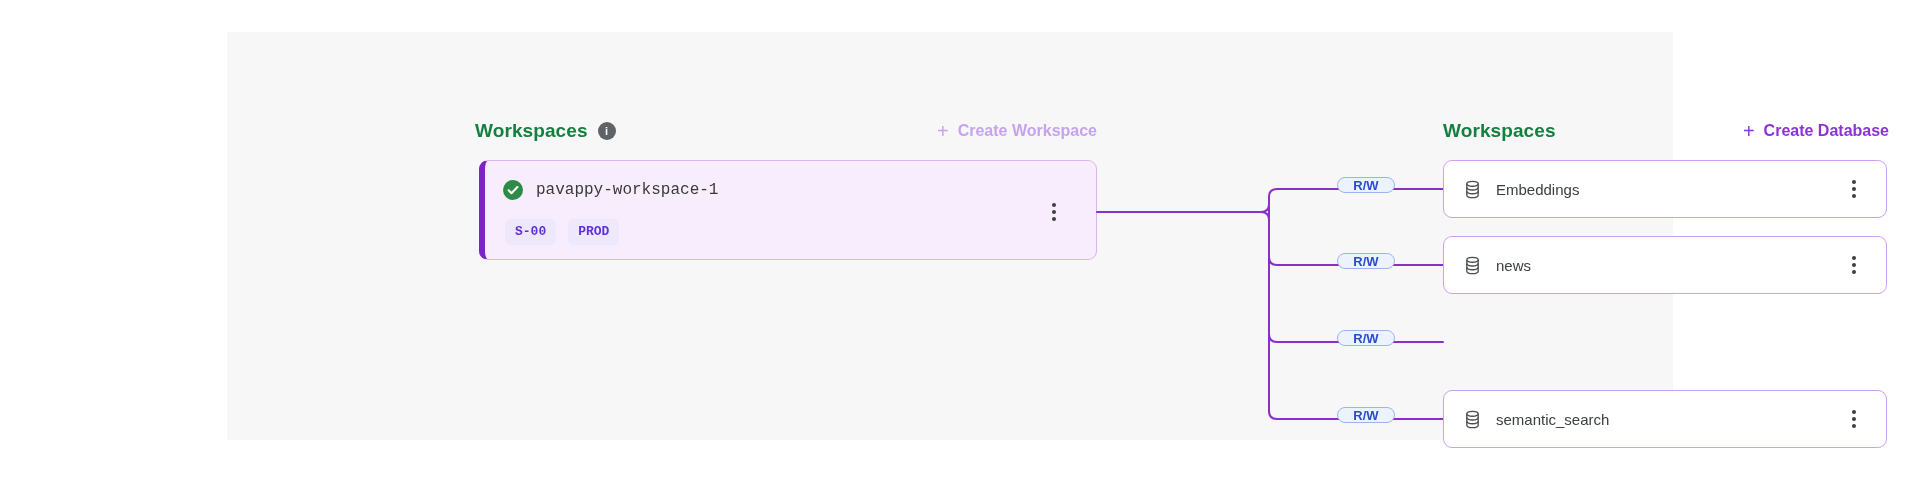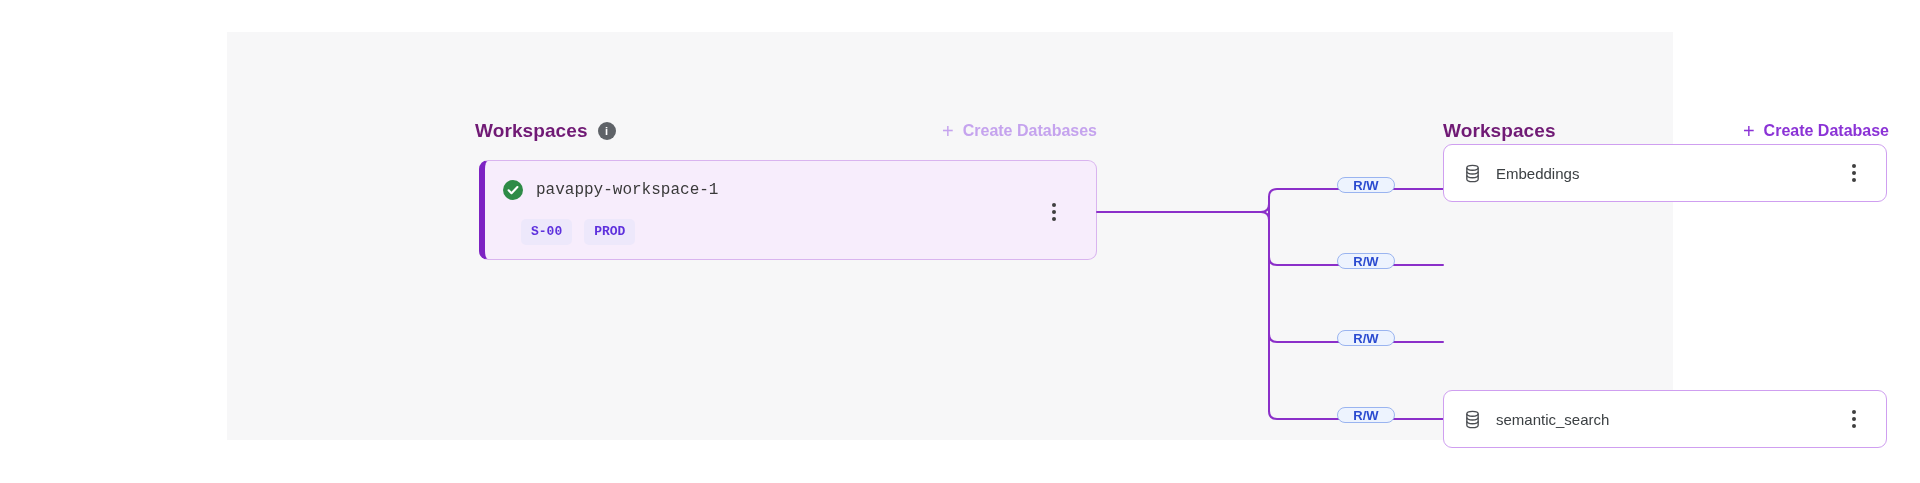--- a/index.html
+++ b/index.html
@@ -6,37 +6,37 @@
   body { margin: 0; background: #ffffff; font-family: "Liberation Sans", sans-serif; }
   .page { position: relative; width: 1920px; height: 483px; background: #ffffff; overflow: hidden; }
 
   .panel { position: absolute; left: 227px; top: 32px; width: 1446px; height: 408px; background: #f7f7f8; }
 
   
   .sec-header { position: absolute; display: flex; align-items: center; justify-content: space-between; height: 30px; }
   .sec-header.ws { left: 248px; top: 84px; width: 622px; }
   .sec-header.db { left: 1216px; top: 84px; width: 446px; }
   .sec-title-wrap { display: flex; align-items: center; gap: 10px; }
-  .sec-title { margin: 0; font-size: 19px; font-weight: 700; color: #701a75; letter-spacing: .1px; }
+  .sec-title { margin: 0; font-size: 19px; font-weight: 700; color: #15803d; letter-spacing: .1px; }
   .info-badge { width: 18px; height: 18px; border-radius: 50%; background: #5f6368; color: #ffffff;
                 font-size: 11px; font-weight: 700; display: inline-flex; align-items: center;
                 justify-content: center; font-style: normal; }
   .create-btn { display: inline-flex; align-items: center; gap: 9px; background: none; border: none;
                 font-family: inherit; font-size: 16px; font-weight: 700; cursor: pointer; padding: 0; }
   .create-btn .plus { font-size: 20px; font-weight: 500; line-height: 1; }
   .create-btn.disabled { color: #c5a3ee; }
   .create-btn.enabled { color: #8b33d6; }
 
   
   .ws-card { position: absolute; left: 252px; top: 128px; width: 618px; height: 100px;
              background: #f7edfc; border: 1px solid #d9b4ef; border-left: 6px solid #7d22c3;
              border-radius: 9px; font-family: Liberation Mono, monospace; }
   .ws-row1 { position: absolute; left: 18px; top: 19px; display: flex; align-items: center; gap: 13px; }
   .ws-name { font-size: 16px; font-weight: 400; color: #3a3a3a; }
-  .ws-badges { position: absolute; left: 36px; top: 58px; display: flex; gap: 12px; }
+  .ws-badges { position: absolute; left: 20px; top: 58px; display: flex; gap: 12px; }
   .ws-badge { background: #ede8fb; color: #5e31dd; font-size: 13px; font-weight: 700;
               padding: 5px 10px; border-radius: 5px; line-height: 1.2; }
   .connect-btn { position: absolute; left: 412px; top: 29px; width: 128px; height: 43px;
                  background: #ffffff; border: 1px solid #ececec; border-radius: 8px;
                  box-shadow: 0 1px 3px rgba(0,0,0,.10); display: flex; align-items: center;
                  justify-content: center; gap: 10px; font-family: inherit; font-size: 15px;
                  font-weight: 700; color: #3a3a3a; cursor: pointer; }
   .kebab-btn { position: absolute; background: none; border: none; cursor: pointer;
                display: flex; align-items: center; justify-content: center; width: 36px; height: 43px; padding: 0; }
   .ws-card .kebab-btn { left: 551px; top: 29px; }
@@ -63,21 +63,21 @@
 <div class="page">
   <div class="panel">
 
     <div class="sec-header ws">
       <div class="sec-title-wrap">
         <h2 class="sec-title">Workspaces</h2>
         <i class="info-badge">i</i>
       </div>
       <button class="create-btn disabled">
         <span class="plus">+</span>
-        <span>Create Databases</span>
+        <span>Create Workspace</span>
       </button>
     </div>
 
     <div class="ws-card">
       <div class="ws-row1">
         <svg width="20" height="20" viewBox="0 0 20 20">
           <circle cx="10" cy="10" r="10" fill="#2e8b47"></circle>
           <path d="M5.6 10.3 l2.9 2.9 L14.4 7.1" fill="none" stroke="#ffffff" stroke-width="2.1" stroke-linecap="round" stroke-linejoin="round"></path>
         </svg>
         <span class="ws-name">pavappy-workspace-1</span>
@@ -110,34 +110,47 @@
     <div class="rw-badge" style="top:375px">R/W</div>
 
     <div class="sec-header db">
       <h2 class="sec-title">Workspaces</h2>
       <button class="create-btn enabled">
         <span class="plus">+</span>
         <span>Create Database</span>
       </button>
     </div>
 
-    <div class="db-card" style="top:112px">
+    <div class="db-card" style="top:128px">
       <span class="db-icon">
         <svg width="17" height="19" viewBox="0 0 24 26">
           <ellipse cx="12" cy="5" rx="8" ry="3.4" fill="none" stroke="#4a4d51" stroke-width="1.9"></ellipse>
           <path d="M4 5 V21 c0 1.9 3.6 3.4 8 3.4 s8 -1.5 8 -3.4 V5" fill="none" stroke="#4a4d51" stroke-width="1.9"></path>
           <path d="M4 10.3 c0 1.9 3.6 3.4 8 3.4 s8 -1.5 8 -3.4 M4 15.6 c0 1.9 3.6 3.4 8 3.4 s8 -1.5 8 -3.4" fill="none" stroke="#4a4d51" stroke-width="1.9"></path>
         </svg>
       </span>
       <span class="db-name">Embeddings</span>
       <button class="kebab-btn">
         <span class="kebab-dot"></span>
       </button>
     </div>
 
+    <div class="db-card" style="top:204px">
+      <span class="db-icon">
+        <svg width="17" height="19" viewBox="0 0 24 26">
+          <ellipse cx="12" cy="5" rx="8" ry="3.4" fill="none" stroke="#4a4d51" stroke-width="1.9"></ellipse>
+          <path d="M4 5 V21 c0 1.9 3.6 3.4 8 3.4 s8 -1.5 8 -3.4 V5" fill="none" stroke="#4a4d51" stroke-width="1.9"></path>
+          <path d="M4 10.3 c0 1.9 3.6 3.4 8 3.4 s8 -1.5 8 -3.4 M4 15.6 c0 1.9 3.6 3.4 8 3.4 s8 -1.5 8 -3.4" fill="none" stroke="#4a4d51" stroke-width="1.9"></path>
+        </svg>
+      </span>
+      <span class="db-name">news</span>
+      <button class="kebab-btn">
+        <span class="kebab-dot"></span>
+      </button>
+    </div>
 
 
     <div class="db-card" style="top:358px">
       <span class="db-icon">
         <svg width="17" height="19" viewBox="0 0 24 26">
           <ellipse cx="12" cy="5" rx="8" ry="3.4" fill="none" stroke="#4a4d51" stroke-width="1.9"></ellipse>
           <path d="M4 5 V21 c0 1.9 3.6 3.4 8 3.4 s8 -1.5 8 -3.4 V5" fill="none" stroke="#4a4d51" stroke-width="1.9"></path>
           <path d="M4 10.3 c0 1.9 3.6 3.4 8 3.4 s8 -1.5 8 -3.4 M4 15.6 c0 1.9 3.6 3.4 8 3.4 s8 -1.5 8 -3.4" fill="none" stroke="#4a4d51" stroke-width="1.9"></path>
         </svg>
       </span>

